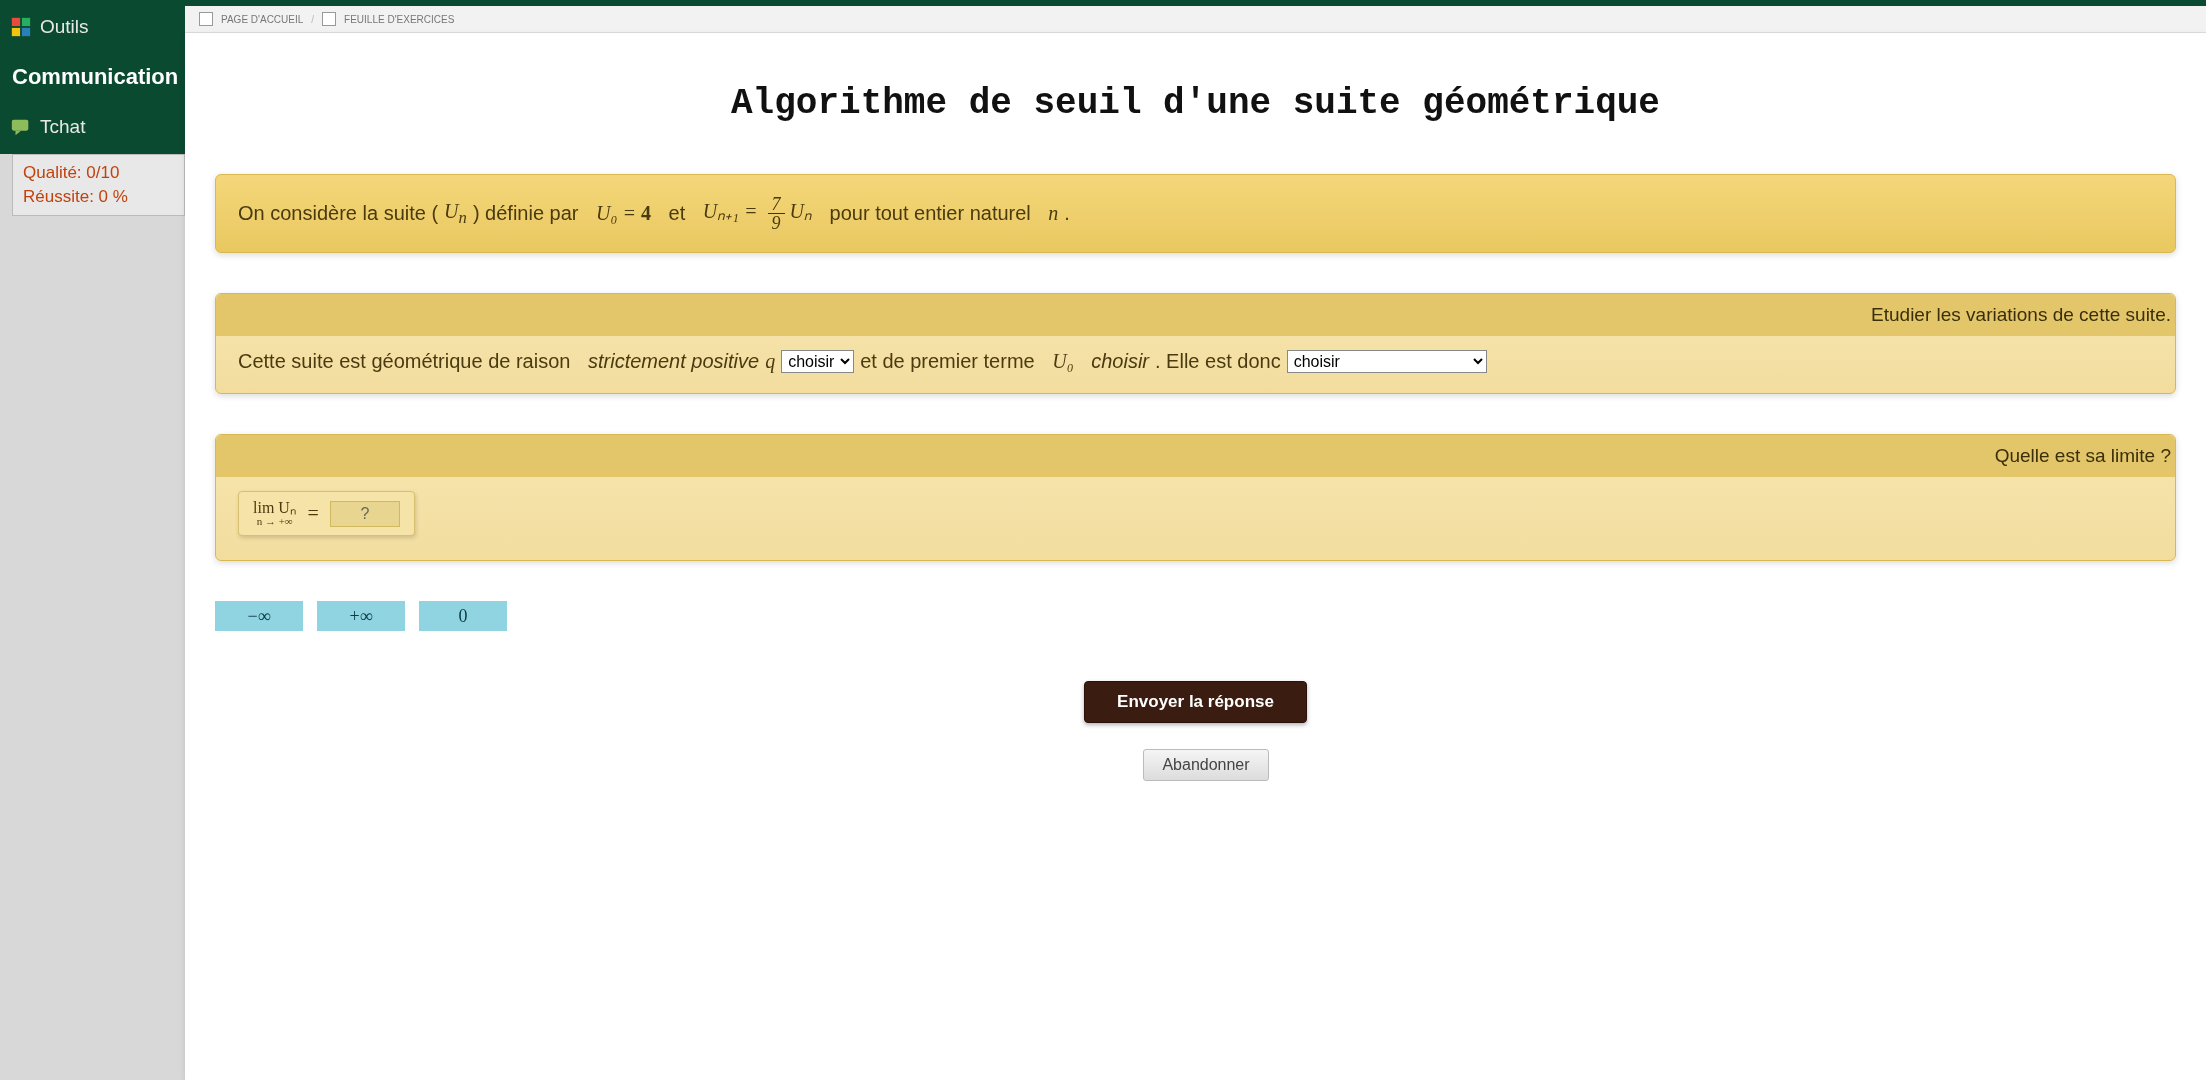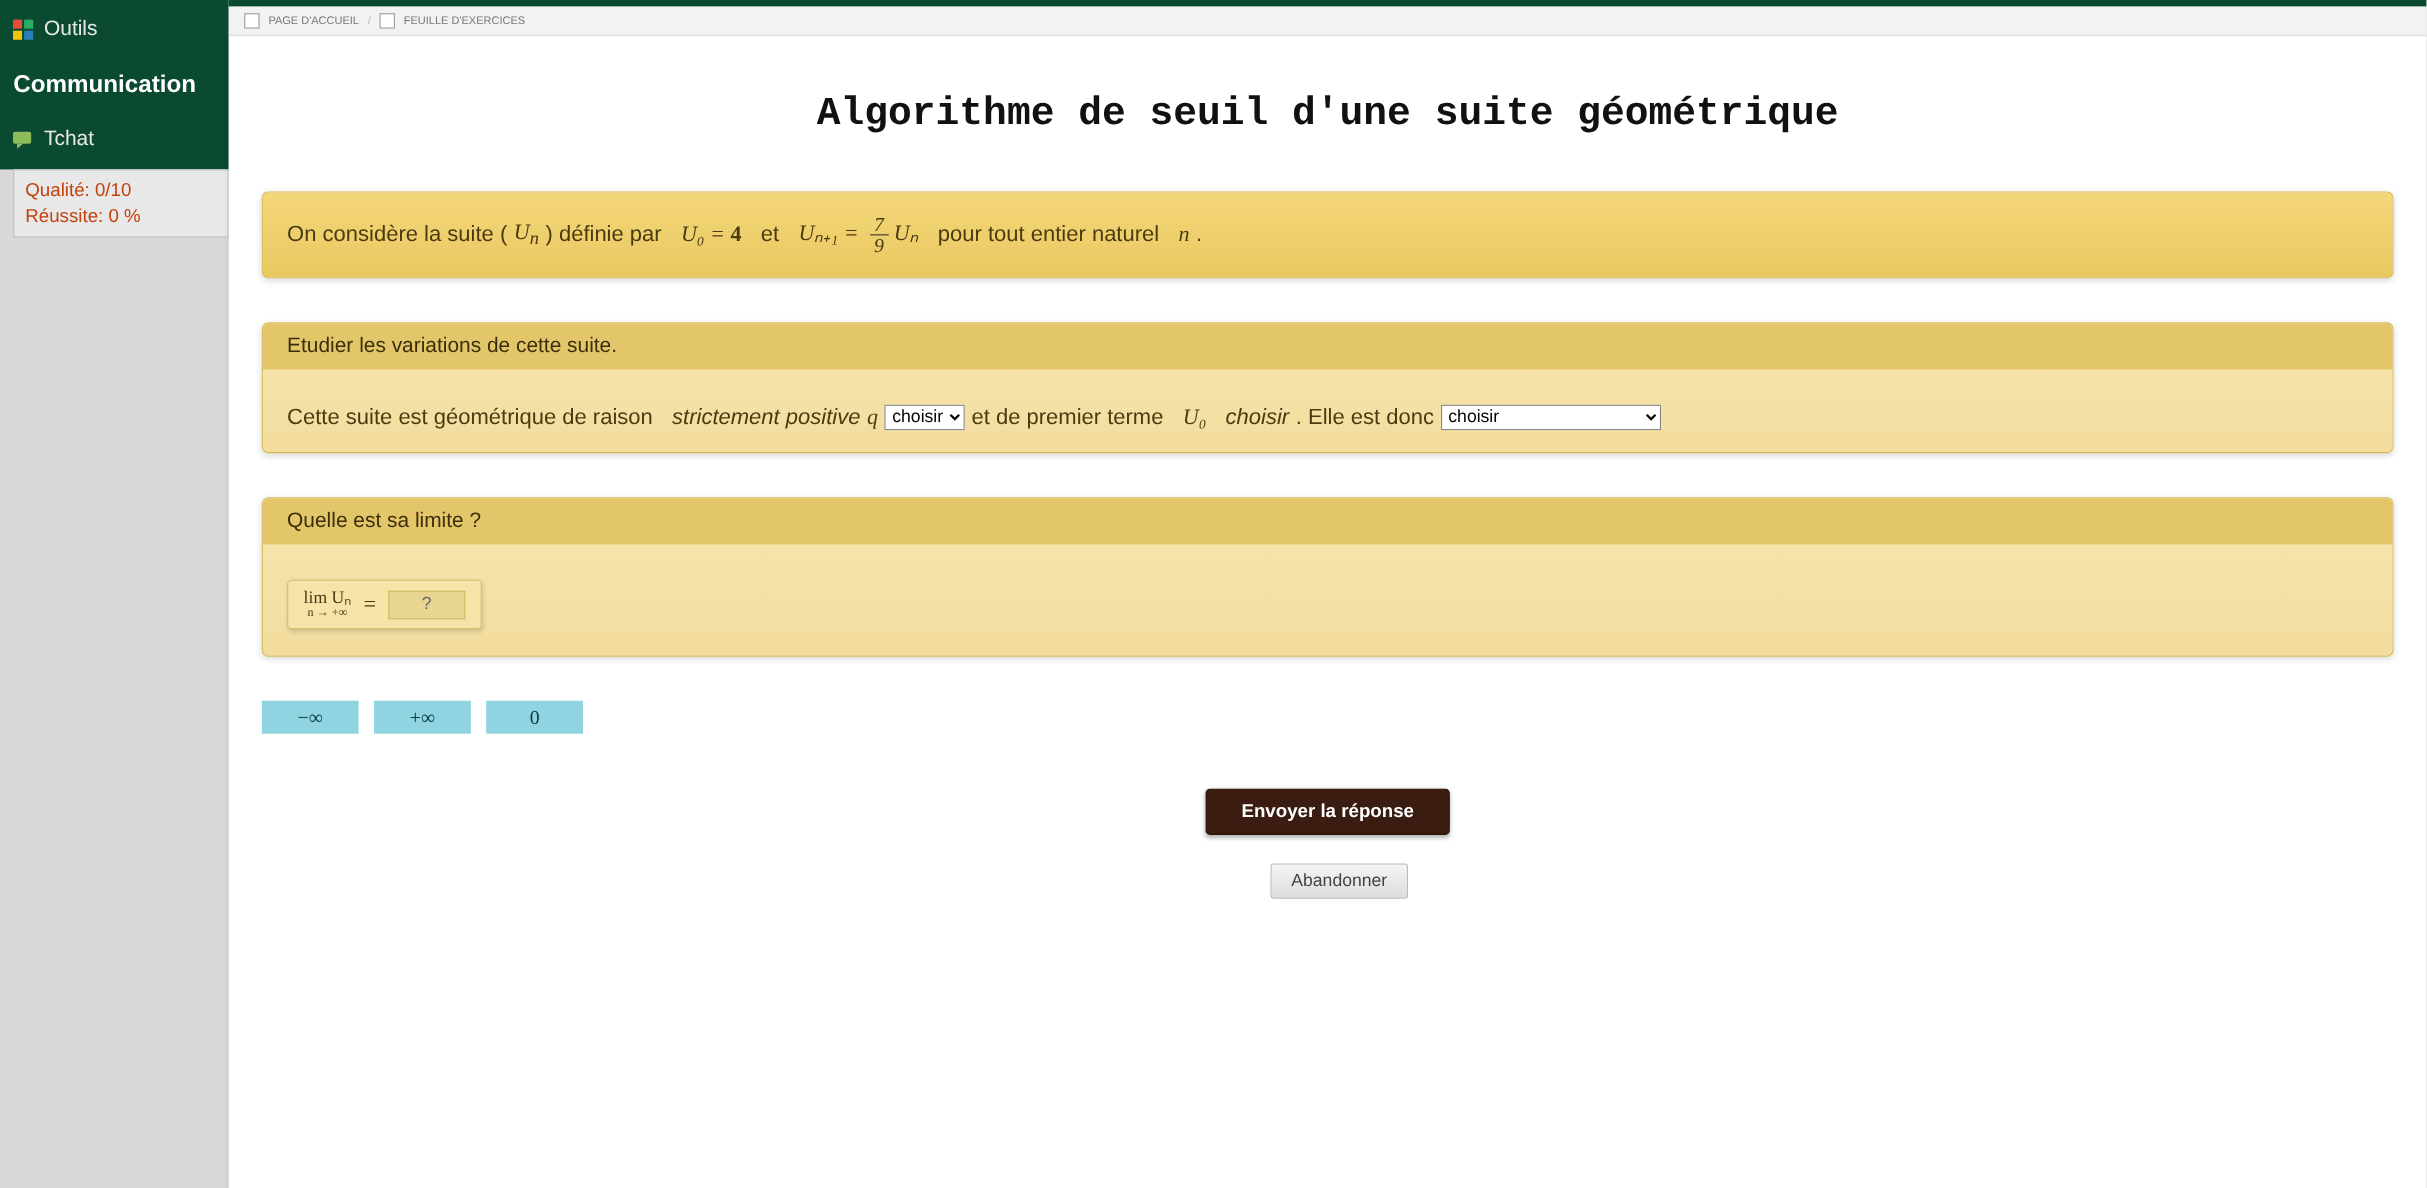--- a/index.html
+++ b/index.html
@@ -5,21 +5,21 @@
   * { box-sizing: border-box; margin: 0; padding: 0; }
   body {
     font-family: Arial, Helvetica, sans-serif;
     background: #d8d8d8;
     width: 2206px;
     height: 1080px;
     overflow: hidden;
   }
   .layout { display: flex; width: 100%; height: 100%; }
   .sidebar {
-    width: 208px;
+    width: 185px;
     flex-shrink: 0;
     background: #d8d8d8;
   }
   .sidebar-top {
     background: #0a4a30;
     color: #fff;
     padding: 6px 0;
   }
   .sidebar-item {
     display: flex;
@@ -94,25 +94,26 @@
     color: #4a3a10;
     font-size: 20px;
     border: 1px solid #d8b850;
     box-shadow: 0 2px 6px rgba(0,0,0,.15);
   }
   .panel-light {
     background: linear-gradient(180deg, #f8e6b0 0%, #f2dd9e 100%);
   }
   .panel .sub-header {
     background: #e3c66a;
-    margin: -20px -22px 32px -22px;
-    padding: 10px 22px;
+    margin: -20px -22px 14px -22px;
+    padding: 10px 4px;
     border-radius: 6px 6px 0 0;
     font-size: 19px;
     color: #3a2f0a;
+    text-align: right;
   }
   .panel .row {
     display: flex;
     align-items: center;
     flex-wrap: wrap;
     gap: 6px;
   }
   .select-box {
     font-size: 16px;
     padding: 1px 2px;

